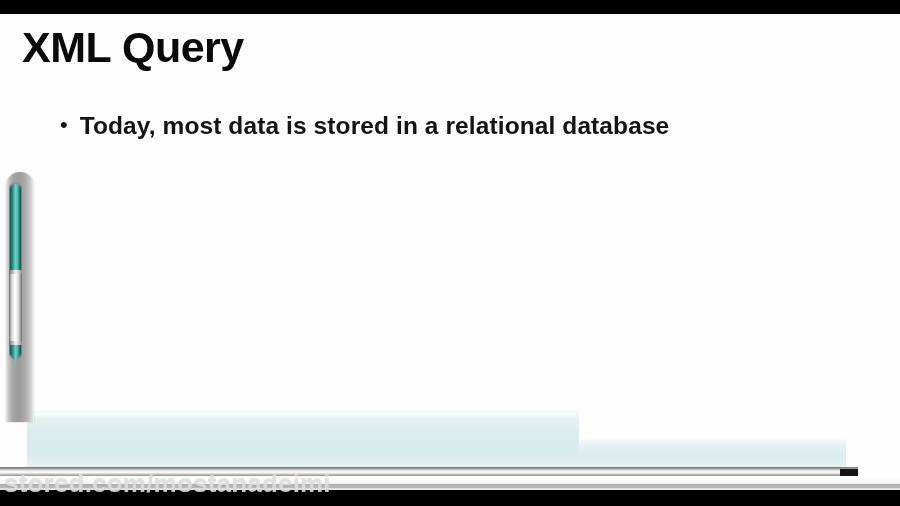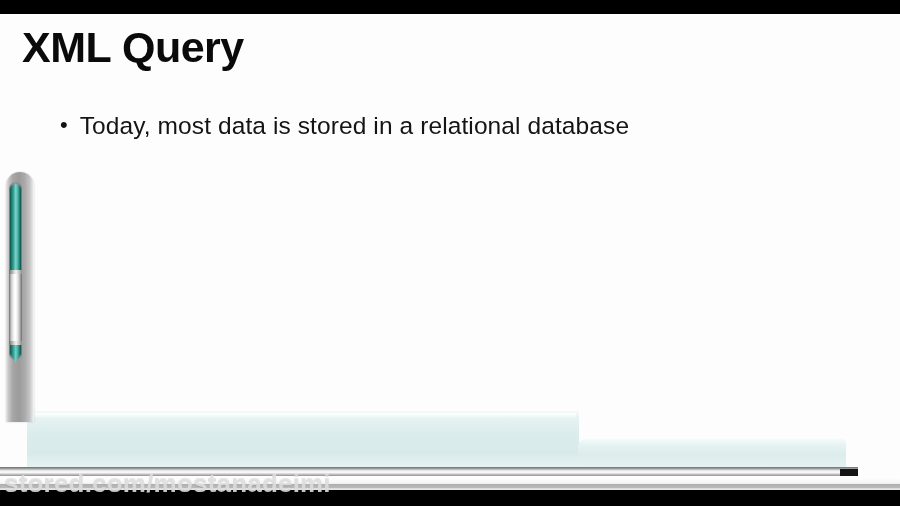--- a/index.html
+++ b/index.html
@@ -71,21 +71,21 @@
   }
   .bullet-dot {
     font-size: 22px;
     line-height: 1;
     color: #111;
     position: relative;
     top: -2px;
   }
   .bullet-text {
     font-size: 24.5px;
-    font-weight: normal;
+    font-weight: bold;
     color: #141414;
     letter-spacing: 0.1px;
     white-space: nowrap;
   }
 
   
   .rail-vert {
     position: absolute;
     left: 6px;
     top: 158px;

